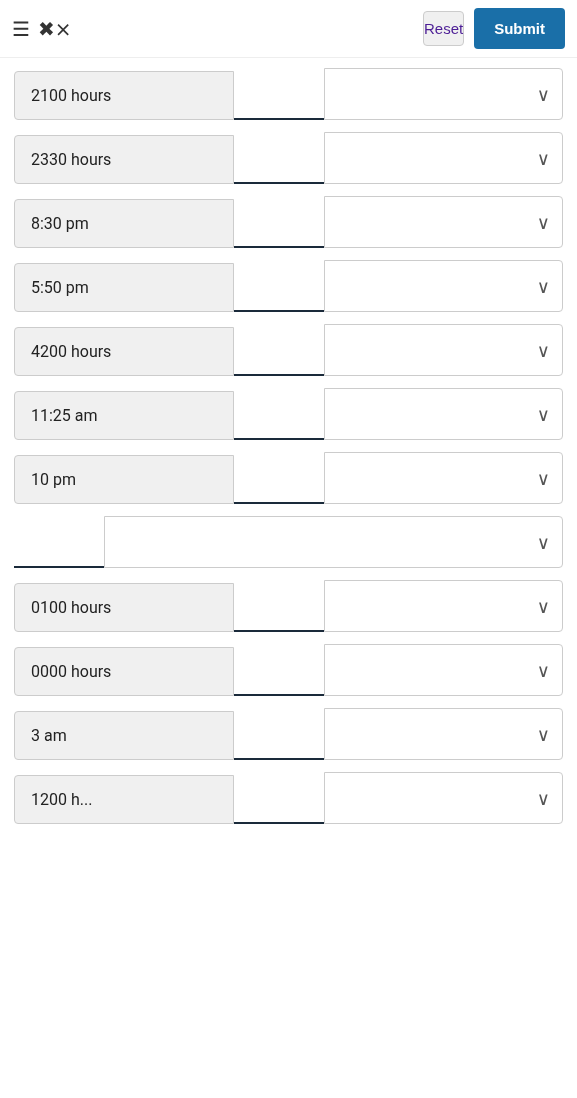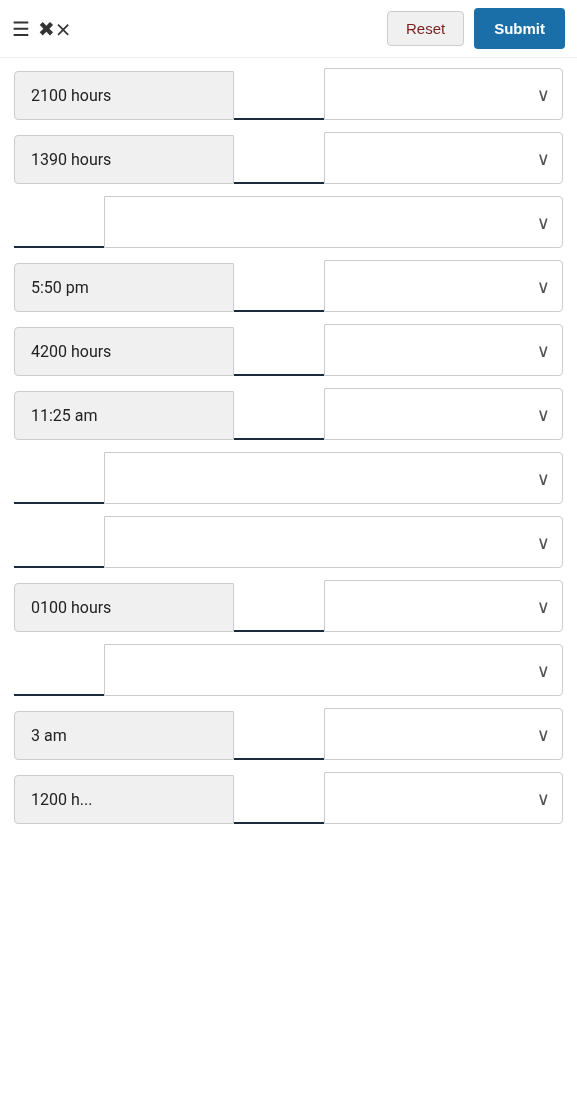--- a/index.html
+++ b/index.html
@@ -28,24 +28,24 @@
       display: flex;
       align-items: center;
       margin-right: auto;
       gap: 8px;
     }
 
     .btn-reset {
       background: #f0f0f0;
       border: 1px solid #ccc;
       border-radius: 4px;
-      padding: 8px 18px;
+      padding: 8px 0;
       font-size: 15px;
       cursor: pointer;
-      color: #7f1d1d;
+      color: #4c1d95;
     }
 
     .btn-submit {
       background: #1a6fa8;
       border: none;
       border-radius: 4px;
       padding: 12px 20px;
       font-size: 15px;
       cursor: pointer;
       color: #fff;
@@ -127,27 +127,28 @@
 
 <div class="rows-container" id="rows-container">
 <div class="time-row">
       <div class="time-left">2100 hours</div>
       <div class="connector"></div>
       <div class="time-right">
         <span class="chevron">∨</span>
       </div>
     </div>
     <div class="time-row">
-      <div class="time-left">1390 hours</div>
-      <div class="connector"></div>
-      <div class="time-right">
-        <span class="chevron">∨</span>
-      </div>
-    </div>
-    <div class="time-row">
+      <div class="time-left">2330 hours</div>
+      <div class="connector"></div>
+      <div class="time-right">
+        <span class="chevron">∨</span>
+      </div>
+    </div>
+    <div class="time-row">
+      <div class="time-left">8:30 pm</div>
       <div class="connector"></div>
       <div class="time-right">
         <span class="chevron">∨</span>
       </div>
     </div>
     <div class="time-row">
       <div class="time-left">5:50 pm</div>
       <div class="connector"></div>
       <div class="time-right">
         <span class="chevron">∨</span>
@@ -161,39 +162,41 @@
       </div>
     </div>
     <div class="time-row">
       <div class="time-left">11:25 am</div>
       <div class="connector"></div>
       <div class="time-right">
         <span class="chevron">∨</span>
       </div>
     </div>
     <div class="time-row">
+      <div class="time-left">10 pm</div>
       <div class="connector"></div>
       <div class="time-right">
         <span class="chevron">∨</span>
       </div>
     </div>
     <div class="time-row">
       <div class="connector"></div>
       <div class="time-right">
         <span class="chevron">∨</span>
       </div>
     </div>
     <div class="time-row">
       <div class="time-left">0100 hours</div>
       <div class="connector"></div>
       <div class="time-right">
         <span class="chevron">∨</span>
       </div>
     </div>
     <div class="time-row">
+      <div class="time-left">0000 hours</div>
       <div class="connector"></div>
       <div class="time-right">
         <span class="chevron">∨</span>
       </div>
     </div>
     <div class="time-row">
       <div class="time-left">3 am</div>
       <div class="connector"></div>
       <div class="time-right">
         <span class="chevron">∨</span>

